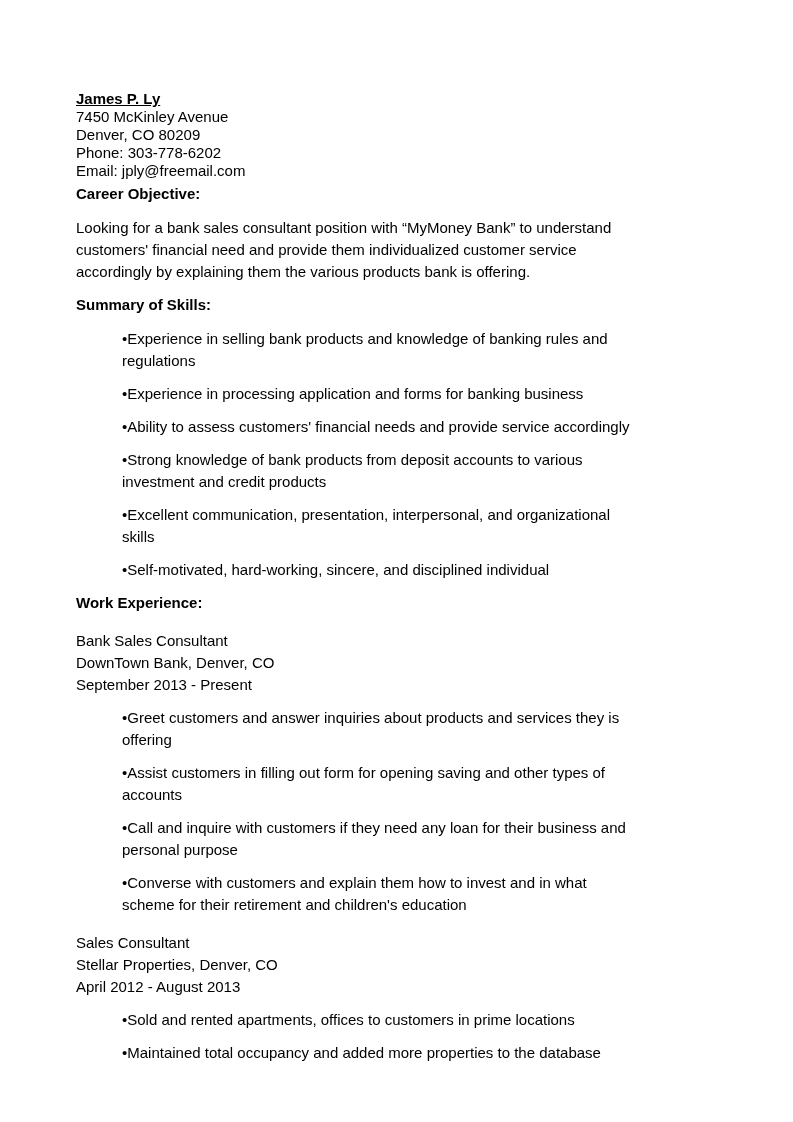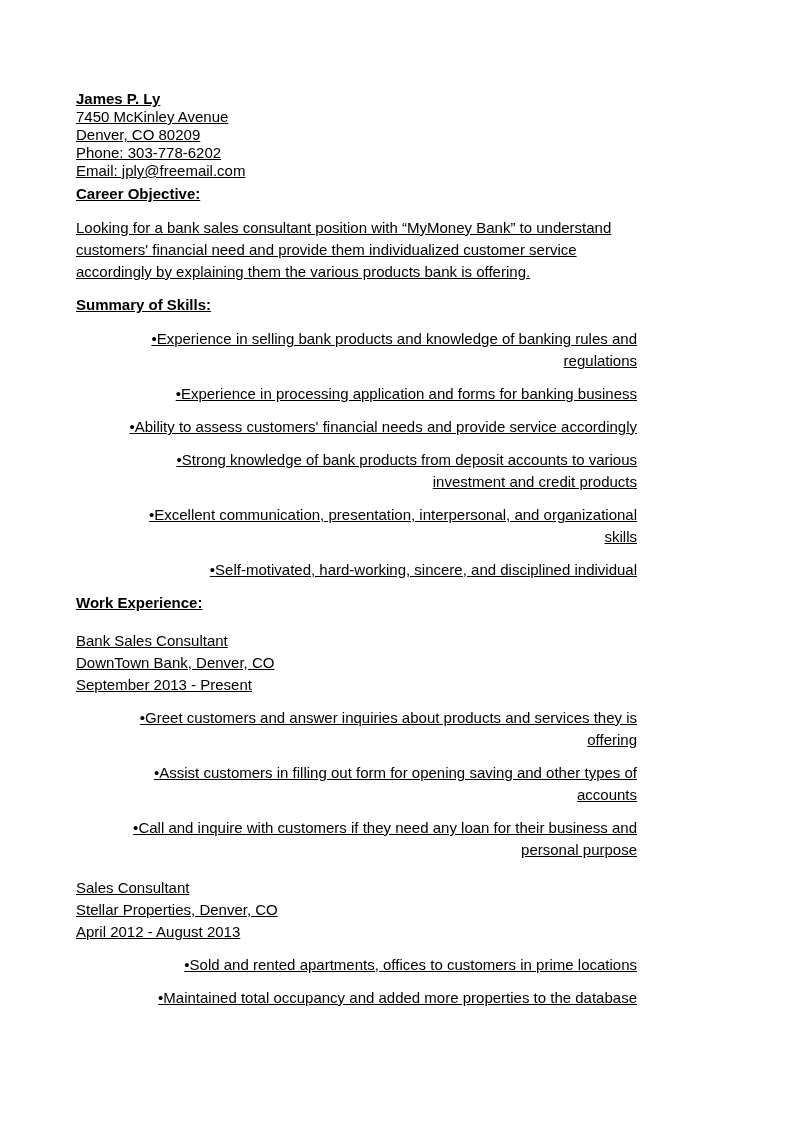--- a/index.html
+++ b/index.html
@@ -14,21 +14,20 @@
     color: #000000;
     font-family: "Liberation Sans", sans-serif;
     font-size: 15px;
     line-height: 22px;
   }
   .page {
     box-sizing: border-box;
     width: 690px;
     height: 1122px;
     padding: 90px 53px 0 76px;
-    text-decoration: underline;
   }
   .contact-block {
     line-height: 18px;
     margin: 0 0 3px 0;
   }
   .contact-block .line {
     margin: 0;
   }
   .candidate-name {
     font-weight: bold;
@@ -42,21 +41,20 @@
     margin: 0 0 11px 0;
   }
   .job-header {
     margin: 16px 0 11px 0;
   }
   .job-header .line {
     margin: 0;
   }
   .bullet-item {
     margin: 0 0 11px 46px;
-    text-align: right;
   }
   .bullet-glyph {
     
     letter-spacing: 0;
   }
 </style>
 </head>
 <body>
 
 <div class="page">
@@ -85,20 +83,21 @@
 
   <div class="job-header">
     <p class="line">Bank Sales Consultant</p>
     <p class="line">DownTown Bank, Denver, CO</p>
     <p class="line">September 2013 - Present</p>
   </div>
 
   <p class="bullet-item"><span class="bullet-glyph">•</span><span>Greet customers and answer inquiries about products and services they is offering</span></p>
   <p class="bullet-item"><span class="bullet-glyph">•</span><span>Assist customers in filling out form for opening saving and other types of accounts</span></p>
   <p class="bullet-item"><span class="bullet-glyph">•</span><span>Call and inquire with customers if they need any loan for their business and personal purpose</span></p>
+  <p class="bullet-item"><span class="bullet-glyph">•</span><span>Converse with customers and explain them how to invest and in what scheme for their retirement and children's education</span></p>
 
   <div class="job-header">
     <p class="line">Sales Consultant</p>
     <p class="line">Stellar Properties, Denver, CO</p>
     <p class="line">April 2012 - August 2013</p>
   </div>
 
   <p class="bullet-item"><span class="bullet-glyph">•</span><span>Sold and rented apartments, offices to customers in prime locations</span></p>
   <p class="bullet-item"><span class="bullet-glyph">•</span><span>Maintained total occupancy and added more properties to the database</span></p>
 

